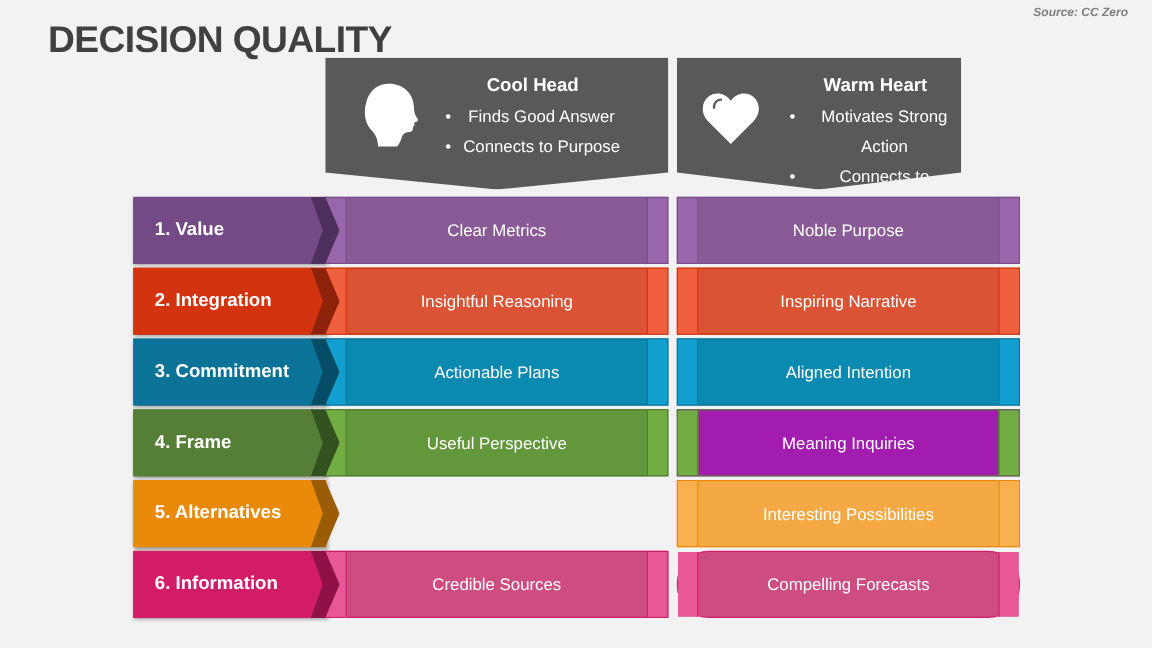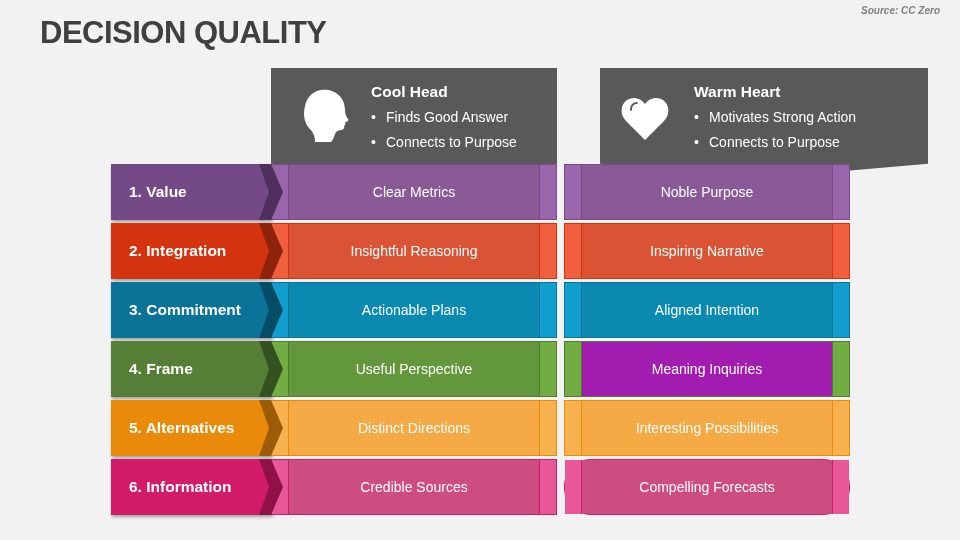--- a/index.html
+++ b/index.html
@@ -13,28 +13,29 @@
     position: absolute; left: 40px; top: 15px;
     font-size: 31px; font-weight: bold; color: #404040;
     letter-spacing: -0.5px;
   }
   .source {
     position: absolute; right: 20px; top: 5px;
     font-size: 10px; font-weight: bold; font-style: italic; color: #7f7f7f;
   }
   
   .callout {
-    position: absolute; top: 68px; height: 110px;
+    position: absolute; top: 48px; height: 110px;
     background: #595959;
     clip-path: polygon(0 0, 100% 0, 100% 87%, 50% 100%, 0 87%);
     color: #fff;
     filter: drop-shadow(2px 2px 2px rgba(0,0,0,0.35));
+    text-align: center;
   }
   .callout.cool { left: 271px; width: 286px; }
-  .callout.warm { left: 564px; width: 328px; margin-left: 36px; }
+  .callout.warm { left: 564px; width: 237px; }
   .callout .icon { position: absolute; left: 30px; top: 18px; width: 50px; height: 60px; }
   .callout .text { position: absolute; left: 100px; top: 15px; }
   .callout.warm .text { left: 94px; }
   .callout .heading { font-size: 15.5px; font-weight: bold; margin-bottom: 4px; }
   .callout ul { list-style: none; }
   .callout li { font-size: 14px; line-height: 25px; position: relative; padding-left: 15px; }
   .callout li::before { content: "•"; position: absolute; left: 0; top: 0; }
 
   
   .row { position: absolute; left: 0; width: 960px; height: 56px; }
@@ -164,25 +165,20 @@
     <div class="cell warm" style="background: #a21caf; border-color: rgb(79, 122, 49);">
       <div class="strip-l" style="background: rgb(114, 173, 68); border-color: rgb(79, 122, 49);"></div>
       <div class="cell-text">Meaning Inquiries</div>
       <div class="strip-r" style="background: rgb(114, 173, 68); border-color: rgb(79, 122, 49);"></div>
     </div>
   </div>
     <div class="row" style="top: 400px;">
     <div class="label-shadow" style="background: rgb(234, 138, 11);"></div>
     <div class="label" style="background: rgb(234, 138, 11);"></div>
     <div class="label-text">5. Alternatives</div>
-    <div class="cell cool" style="background: rgb(245, 169, 68); border-color: rgb(234, 138, 11);">
-      <div class="strip-l" style="background: rgb(248, 177, 79); border-color: rgb(234, 138, 11);"></div>
-      <div class="cell-text">Distinct Directions</div>
-      <div class="strip-r" style="background: rgb(248, 177, 79); border-color: rgb(234, 138, 11);"></div>
-    </div>
     <div class="tip" style="background: rgb(155, 92, 5);"></div>
     <div class="cell warm" style="background: rgb(245, 169, 68); border-color: rgb(234, 138, 11);">
       <div class="strip-l" style="background: rgb(248, 177, 79); border-color: rgb(234, 138, 11);"></div>
       <div class="cell-text">Interesting Possibilities</div>
       <div class="strip-r" style="background: rgb(248, 177, 79); border-color: rgb(234, 138, 11);"></div>
     </div>
   </div>
     <div class="row" style="top: 459px;">
     <div class="label-shadow" style="background: rgb(211, 28, 104);"></div>
     <div class="label" style="background: rgb(211, 28, 104);"></div>

